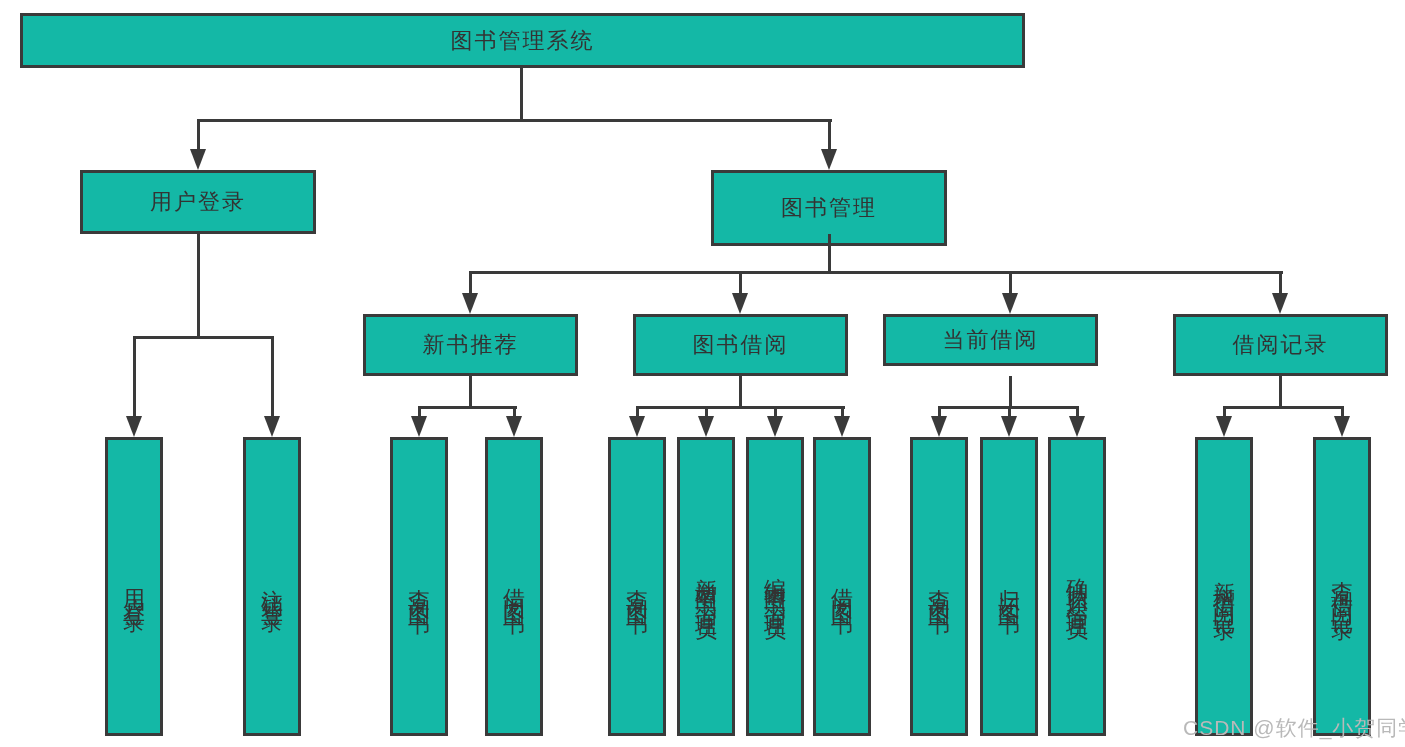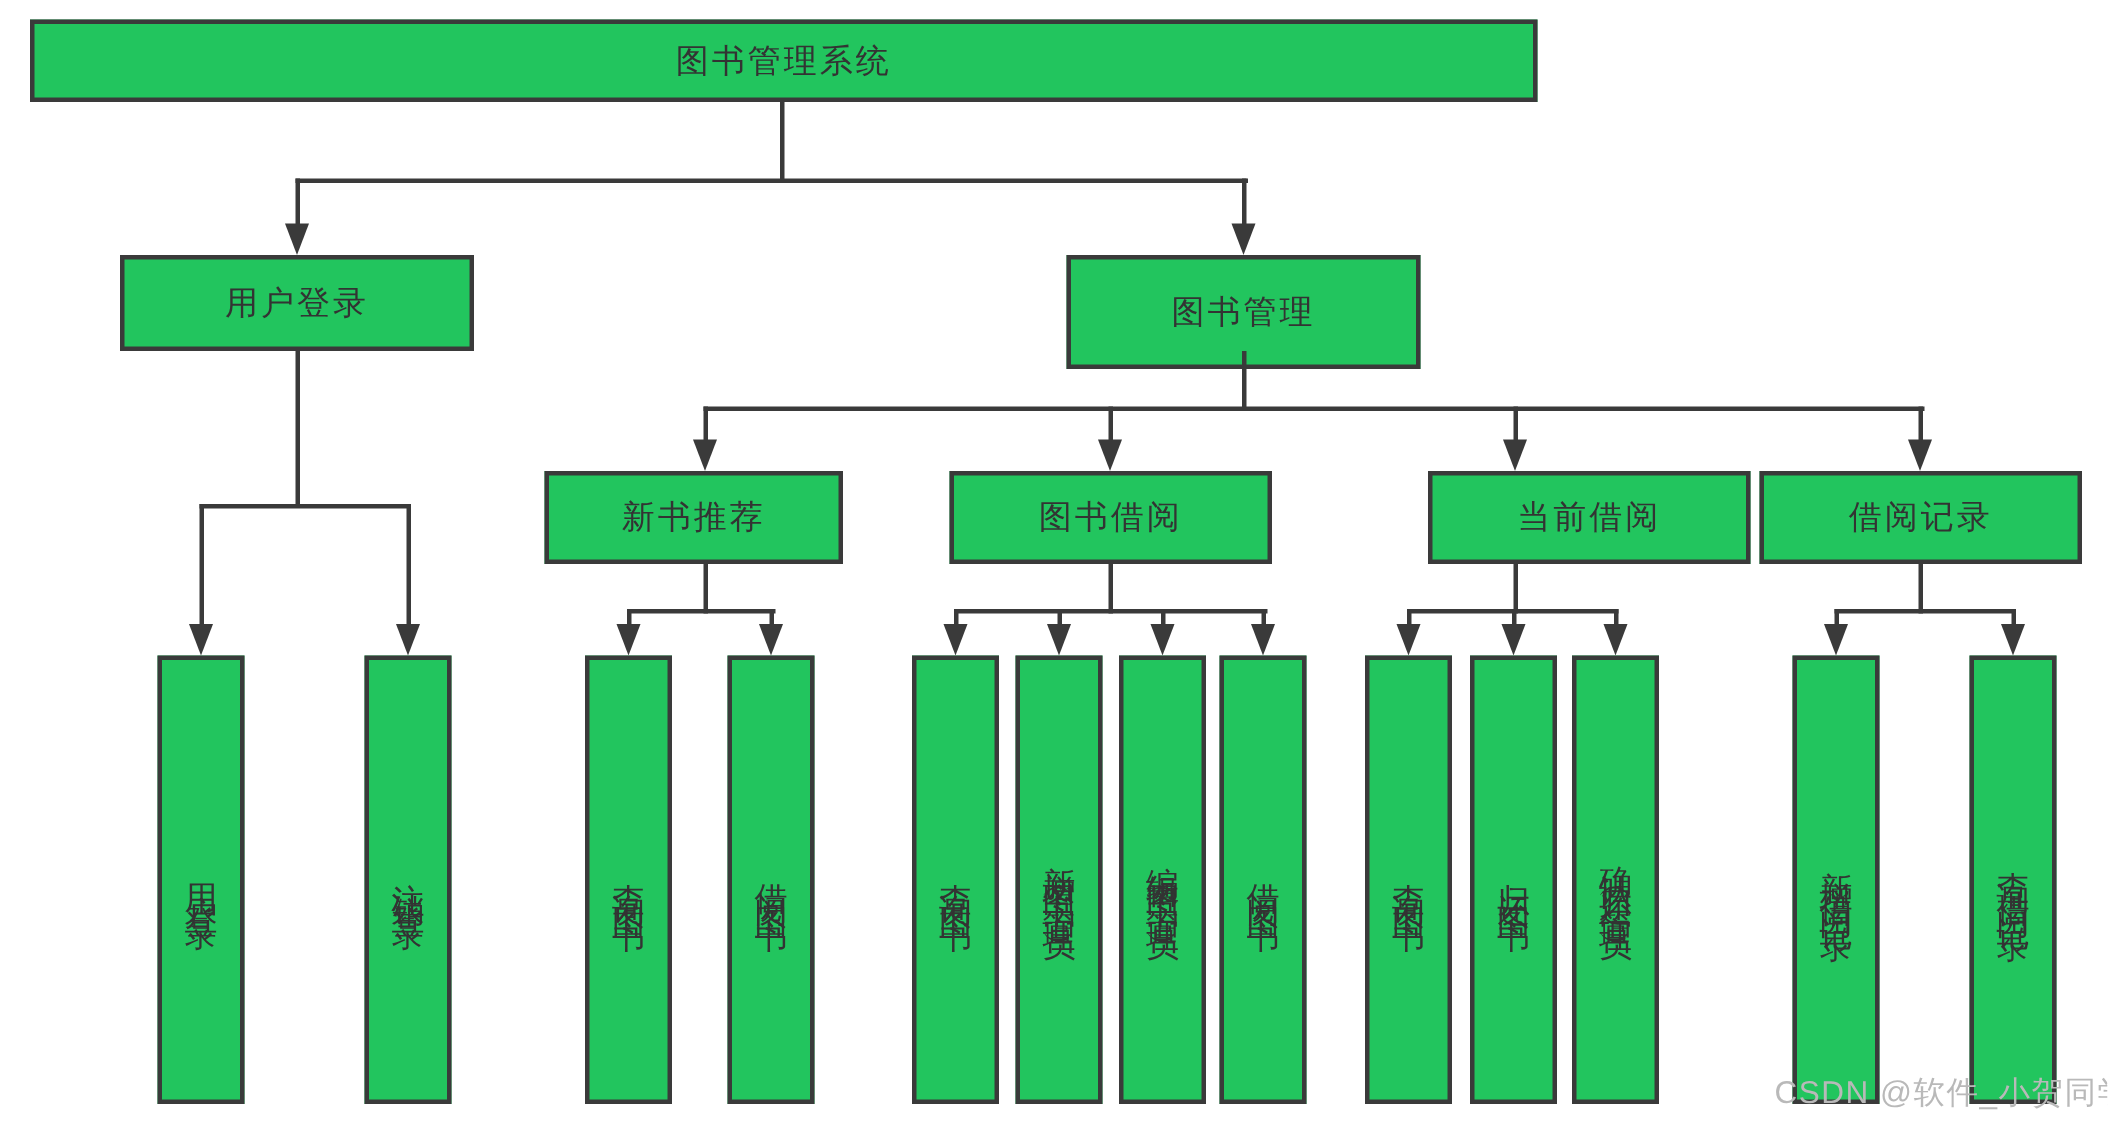--- a/index.html
+++ b/index.html
@@ -13,21 +13,21 @@
   body{font-family:"Liberation Sans","DejaVu Sans",sans-serif;}
   #canvas{
     position:relative;
     width:1405px;height:747px;
     background:var(--bg);
     overflow:hidden;
   }
   .box{
     position:absolute;
     border:3px solid var(--line);
-    background:#22c55e;
+    background:#14b8a6;
     display:flex;
     align-items:center;
     justify-content:center;
     color:var(--text);
   }
   .hbox span{
     font-size:22px;
     letter-spacing:2px;
     white-space:nowrap;
   }
@@ -91,27 +91,27 @@
   <div class="ln" style="left:469px;top:271px;width:814px;height:3px;"></div>
   <div class="ln" style="left:469px;top:271px;width:3px;height:25px;"></div>
   <div class="arr" style="left:462px;top:293px;"></div>
   <div class="ln" style="left:739px;top:271px;width:3px;height:25px;"></div>
   <div class="arr" style="left:732px;top:293px;"></div>
   <div class="ln" style="left:1009px;top:271px;width:3px;height:25px;"></div>
   <div class="arr" style="left:1002px;top:293px;"></div>
   <div class="ln" style="left:1279px;top:271px;width:3px;height:25px;"></div>
   <div class="arr" style="left:1272px;top:293px;"></div>
 
-  <div class="box hbox" style="left:363px;top:314px;width:199px;height:62px;align-items:center;">
+  <div class="box hbox" style="left:363px;top:314px;width:215px;height:62px;align-items:center;">
     <span>新书推荐</span>
   </div>
   <div class="box hbox" style="left:633px;top:314px;width:215px;height:62px;">
     <span>图书借阅</span>
   </div>
-  <div class="box hbox" style="left:952px;top:314px;width:215px;height:62px;text-align:right;">
+  <div class="box hbox" style="left:883px;top:314px;width:215px;height:52px;text-align:right;">
     <span>当前借阅</span>
   </div>
   <div class="box hbox" style="left:1173px;top:314px;width:215px;height:62px;">
     <span>借阅记录</span>
   </div>
 
   <div class="ln" style="left:469px;top:376px;width:3px;height:33px;"></div>
   <div class="ln" style="left:418px;top:406px;width:99px;height:3px;"></div>
   <div class="ln" style="left:418px;top:406px;width:3px;height:13px;"></div>
   <div class="arr" style="left:411px;top:416px;"></div>

